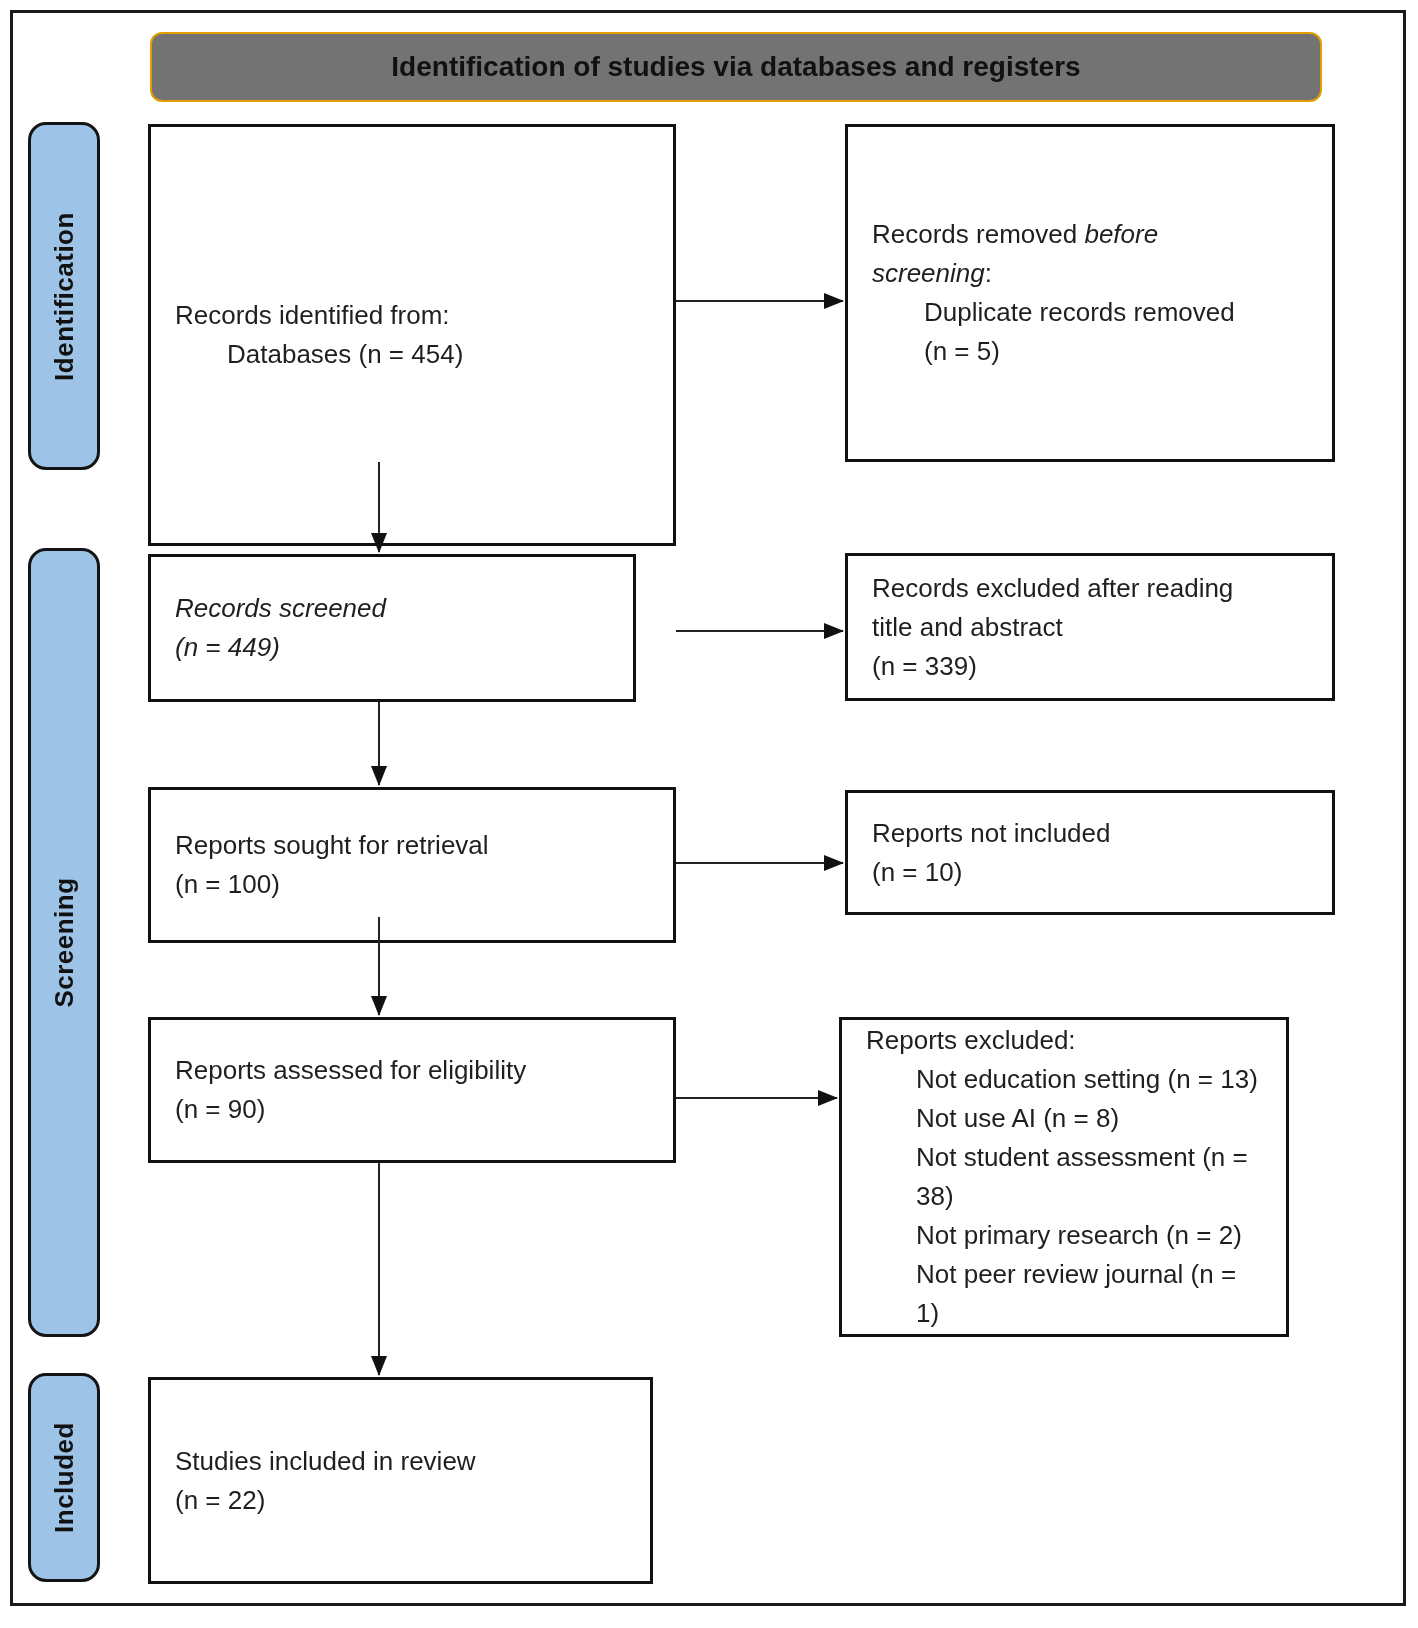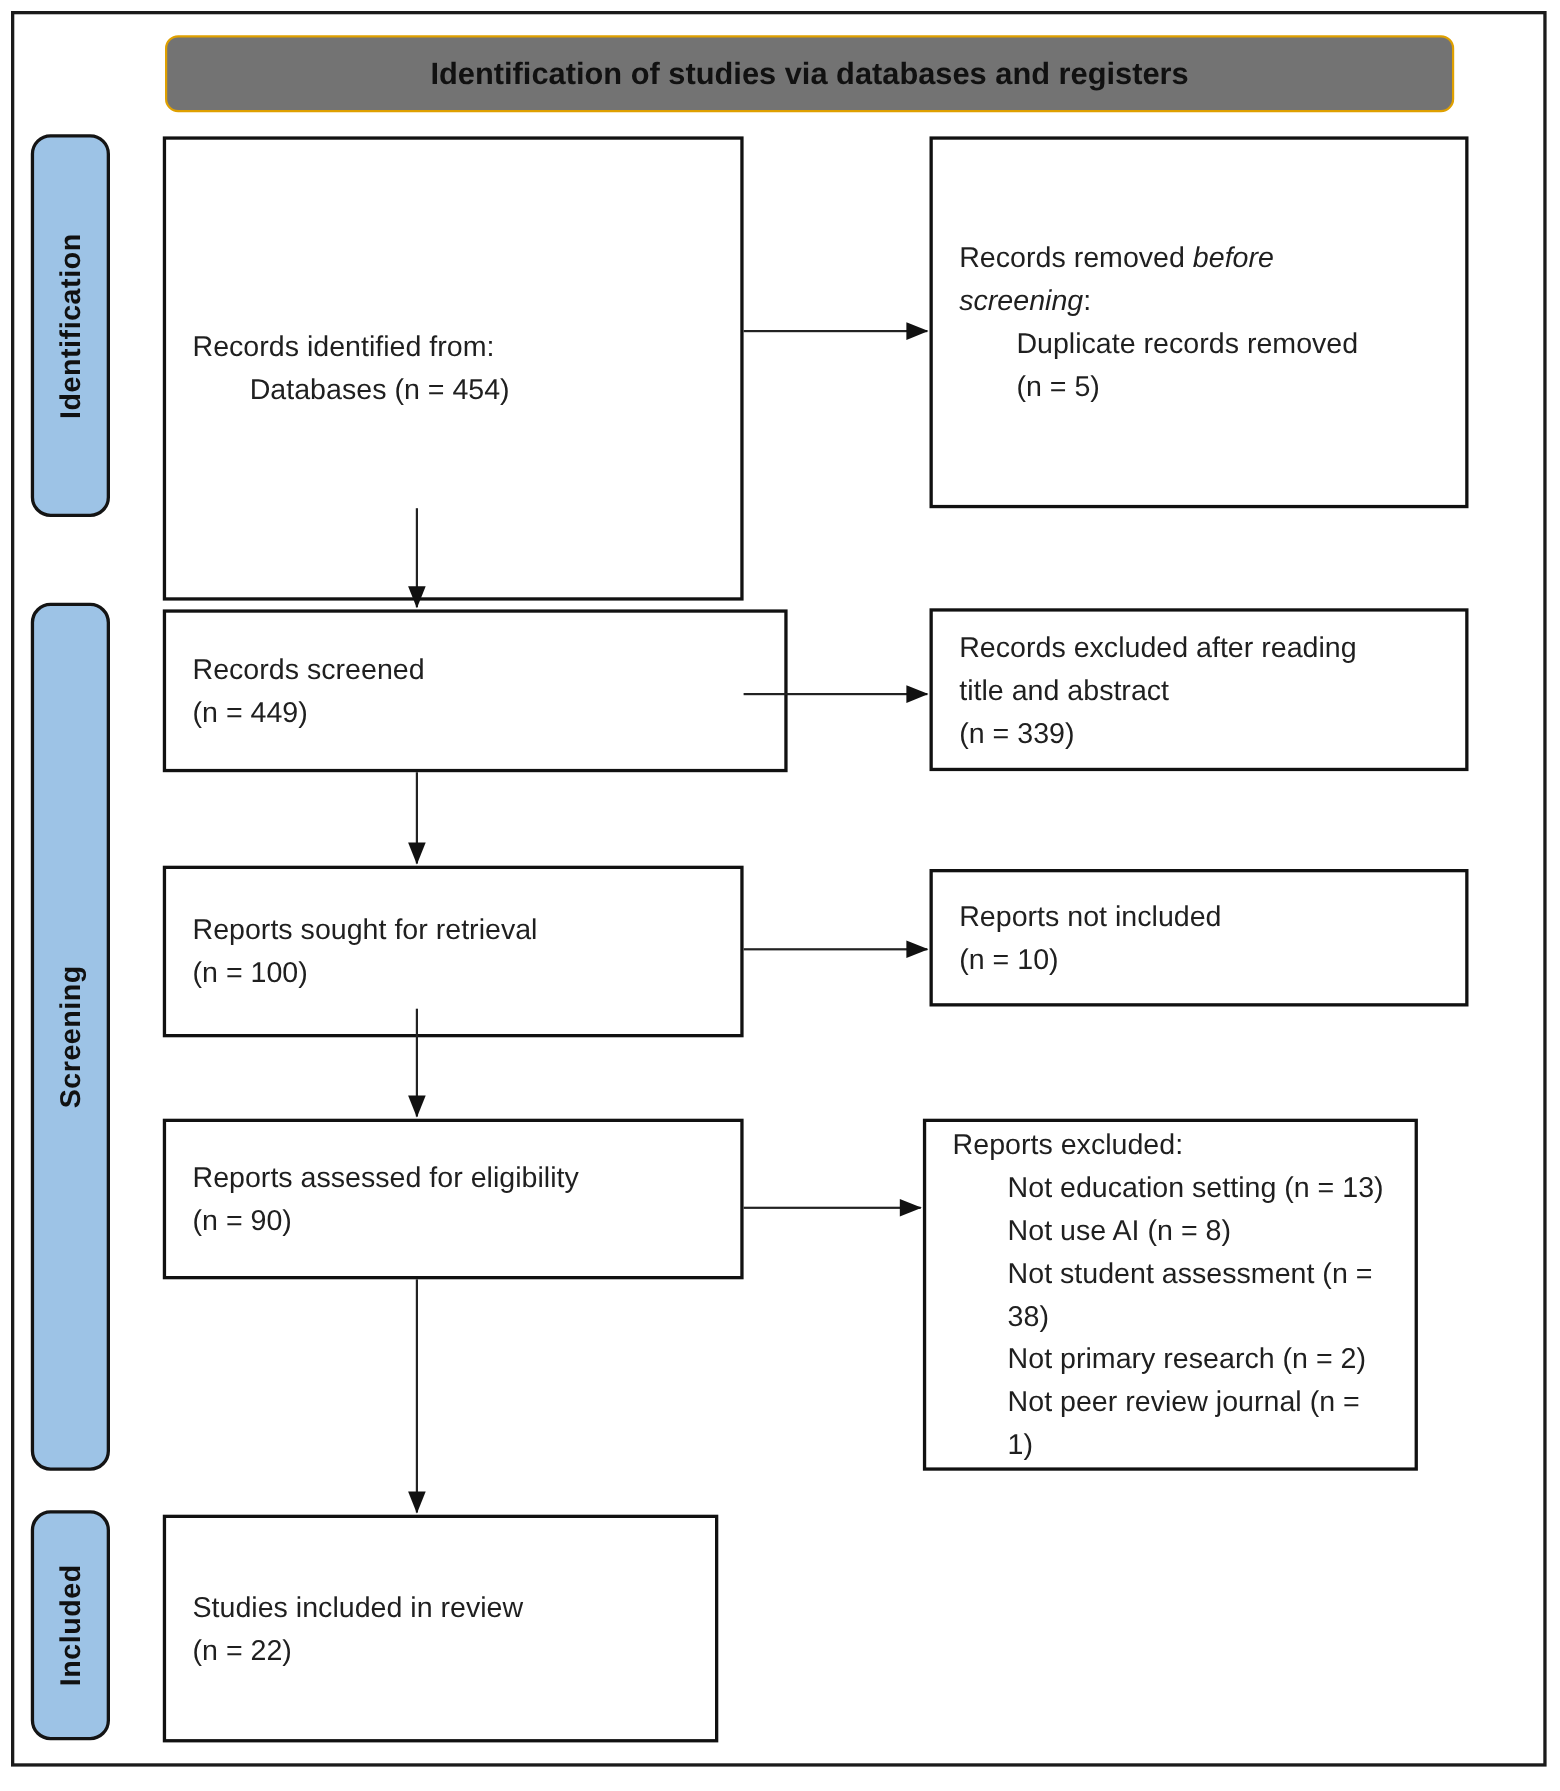--- a/index.html
+++ b/index.html
@@ -57,21 +57,21 @@
     display: flex; flex-direction: column; justify-content: center;
     padding: 8px 12px 8px 24px;
     font-size: 26px;
     line-height: 39px;
   }
   .indent { padding-left: 52px; }
   .narrow-first { max-width: 352px; }
 
   .box-identified       { left: 148px; top: 124px;  width: 528px; height: 422px; }
   .box-removed          { left: 845px; top: 124px;  width: 490px; height: 338px; }
-  .box-screened         { left: 148px; top: 554px;  width: 568px; height: 148px; }
+  .box-screened         { left: 148px; top: 554px;  width: 488px; height: 148px; font-style: italic; }
   .box-excluded-ta      { left: 845px; top: 553px;  width: 490px; height: 148px; }
   .box-excluded-ta .wrap-line { max-width: 402px; }
   .box-sought           { left: 148px; top: 787px;  width: 528px; height: 156px; }
   .box-not-retrieved    { left: 845px; top: 790px;  width: 490px; height: 125px; }
   .box-assessed         { left: 148px; top: 1017px; width: 528px; height: 146px; }
   .box-reports-excluded { left: 839px; top: 1017px; width: 450px; height: 320px; padding-right: 22px; }
   .box-reports-excluded .indent { padding-left: 50px; }
   .box-included         { left: 148px; top: 1377px; width: 505px; height: 207px; }
 
   .harrow {

